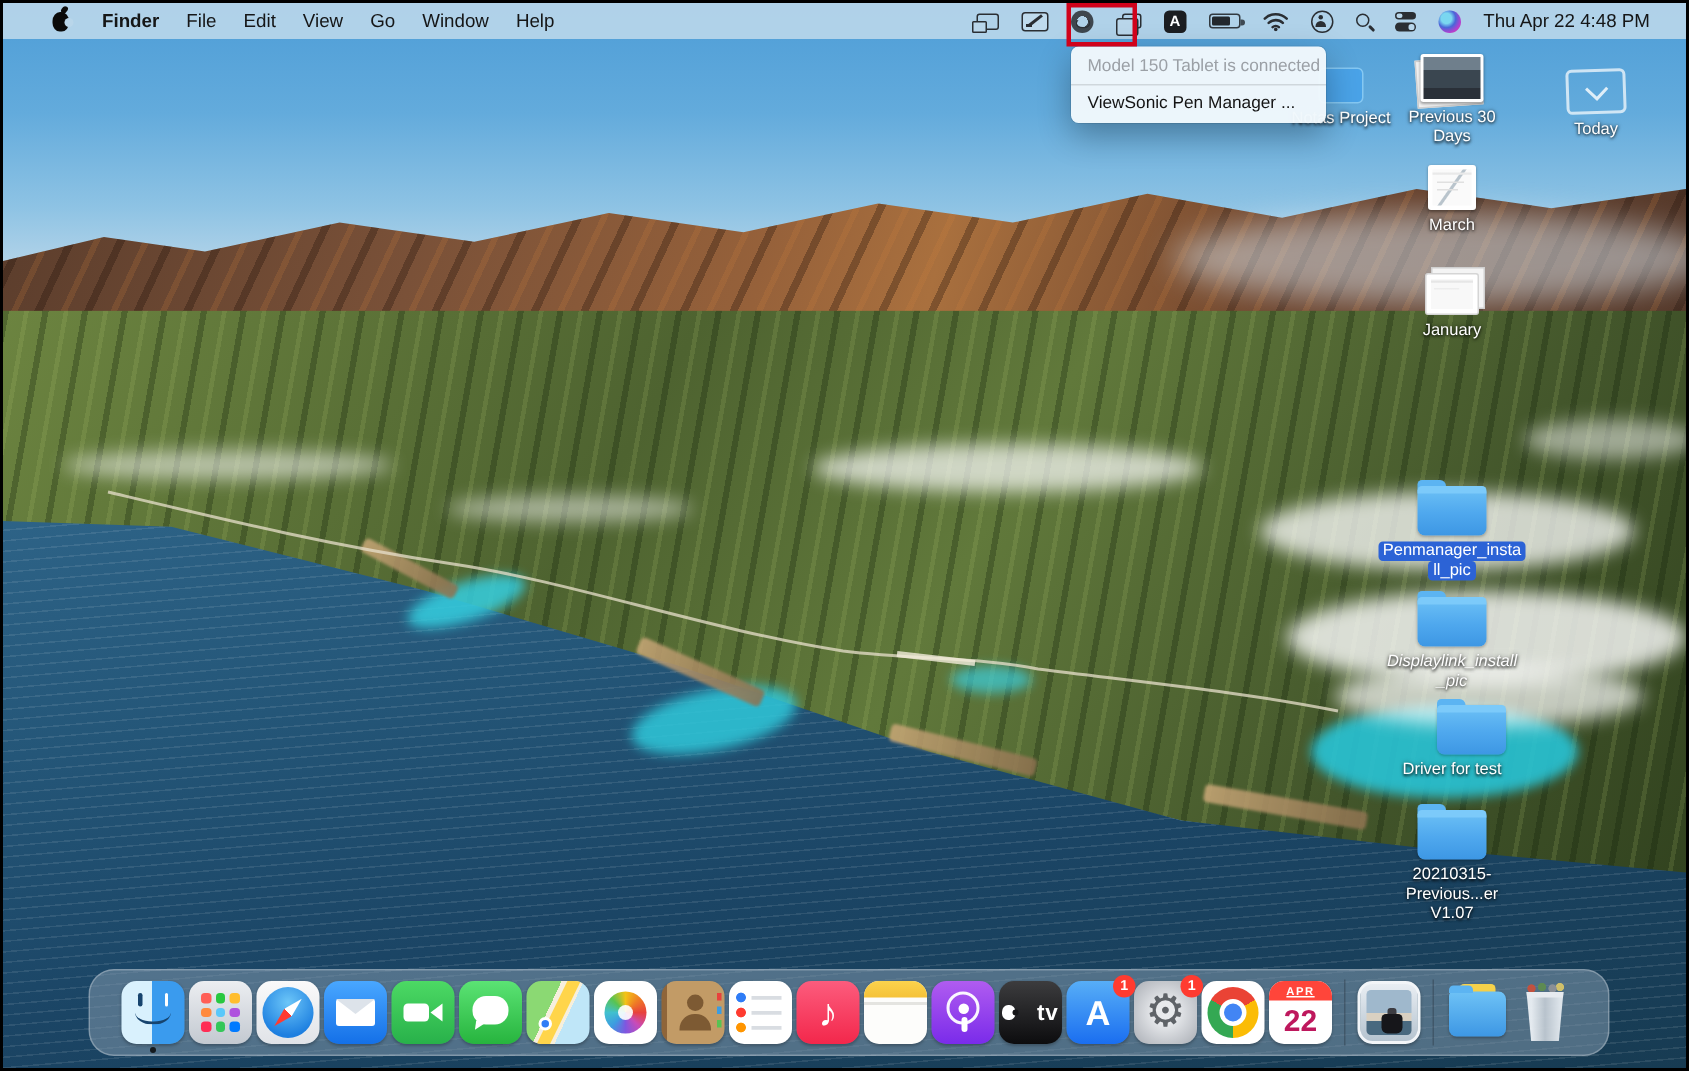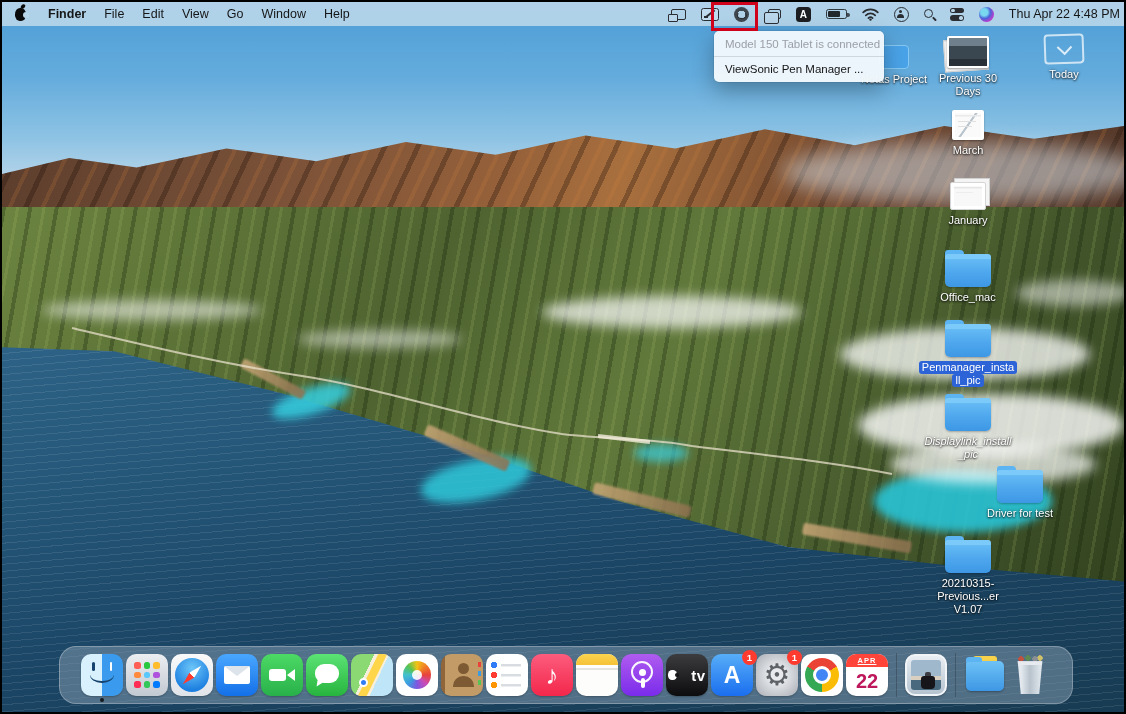--- a/index.html
+++ b/index.html
@@ -42,21 +42,21 @@
   .cloud.c2{left:540px;top:294px;width:260px;height:32px;opacity:.7;}
   .cloud.c3{left:838px;top:326px;width:250px;height:52px;opacity:.75;}
   .cloud.c4{left:856px;top:392px;width:266px;height:62px;opacity:.8;}
   .cloud.c5{left:888px;top:442px;width:206px;height:40px;opacity:.7;}
   .cloud.c6{left:1014px;top:278px;width:116px;height:26px;opacity:.5;}
   .cloud.c7{left:296px;top:328px;width:164px;height:18px;opacity:.5;}
   .road-svg{position:absolute;inset:0;}
   
   .menubar{position:absolute;left:0;top:0;right:0;height:24px;z-index:20;
     background:rgba(185,214,234,.92);display:flex;align-items:center;
-    font-size:12.5px;color:#151617;padding:0 0;}
+    font-size:12.5px;color:#151617;padding:0 20px;}
   .mb-left{display:flex;align-items:center;height:100%;}
   .mb-item{padding:0 9px;display:flex;align-items:center;height:100%;}
   .mb-item.appname{font-weight:bold;}
   .apple-shape{position:relative;width:11px;height:13px;background:#0b0b0b;border-radius:46% 46% 44% 44%;margin:0 4px;}
   .apple-shape::before{content:'';position:absolute;right:-3px;top:4px;width:6px;height:6px;border-radius:50%;background:#b9d6ea;}
   .apple-shape::after{content:'';position:absolute;right:1px;top:-4px;width:4px;height:5px;background:#0b0b0b;border-radius:60% 40% 60% 40%;transform:rotate(30deg);}
   .mb-right{margin-left:auto;display:flex;align-items:center;gap:15px;height:100%;}
   .st{position:relative;display:flex;align-items:center;justify-content:center;height:100%;}
   .ic-displays{position:relative;width:15px;height:11px;border:1.5px solid #2a2e33;border-radius:2px;}
   .ic-displays::after{content:'';position:absolute;left:-4px;bottom:-3px;width:8px;height:6px;background:#b9d6ea;border:1.5px solid #2a2e33;border-radius:1px;}
@@ -281,51 +281,47 @@
   </div>
 
   <div class="di" style="left:852px;top:38px;">
     <div class="ic-bluerect"></div>
     <div class="di-label"><span class="ln">Notas Project</span></div>
   </div>
   <div class="di" style="left:926px;top:34px;">
     <div class="ic-photostack"></div>
     <div class="di-label"><span class="ln">Previous 30 Days</span></div>
   </div>
-  <div class="di" style="left:1022px;top:30px;">
+  <div class="di" style="left:1022px;top:42px;">
     <div class="ic-ghost"></div>
     <div class="di-label"><span class="ln">Today</span></div>
   </div>
   <div class="di" style="left:926px;top:108px;">
     <div class="ic-shot"></div>
     <div class="di-label"><span class="ln">March</span></div>
   </div>
   <div class="di" style="left:926px;top:180px;">
     <div class="ic-stack2"></div>
     <div class="di-label"><span class="ln">January</span></div>
-  </div>
-  <div class="di" style="left:926px;top:252px;">
-    <div class="ic-folder"></div>
-    <div class="di-label"><span class="ln">Office_mac</span></div>
   </div>
   <div class="di sel" style="left:926px;top:322px;">
     <div class="ic-folder"></div>
     <div class="di-label">
       <span class="ln">Penmanager_insta</span><br>
       <span class="ln">ll_pic</span>
     </div>
   </div>
   <div class="di" style="left:926px;top:396px;font-style:italic;">
     <div class="ic-folder"></div>
     <div class="di-label">
       <span class="ln">Displaylink_install</span><br>
       <span class="ln">_pic</span>
     </div>
   </div>
-  <div class="di" style="left:978px;top:468px;">
+  <div class="di" style="left:922px;top:468px;align-items:flex-end;">
     <div class="ic-folder"></div>
     <div class="di-label"><span class="ln">Driver for test</span></div>
   </div>
   <div class="di" style="left:926px;top:538px;">
     <div class="ic-folder"></div>
     <div class="di-label">
       <span class="ln">20210315-</span><br>
       <span class="ln">Previous...er V1.07</span>
     </div>
   </div>

